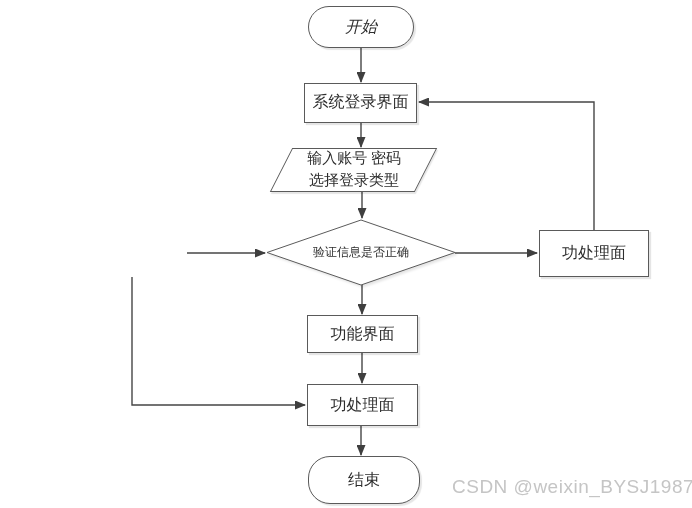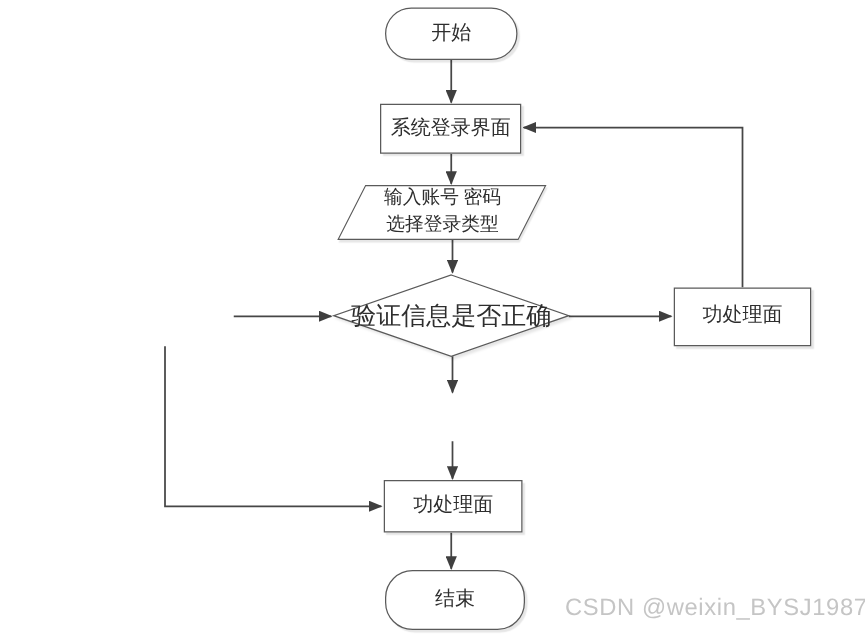--- a/index.html
+++ b/index.html
@@ -50,21 +50,21 @@
     align-items: center;
     justify-content: center;
   }
   .diamond-node svg {
     position: absolute;
     left: 0; top: 0;
     filter: drop-shadow(2px 2px 1px rgba(0,0,0,0.10));
   }
   .diamond-label {
     position: relative;
-    font-size: 20px;
+    font-size: 12px;
     color: #2e2e2e;
     white-space: nowrap;
   }
   .watermark {
     position: absolute;
     left: 452px;
     top: 476px;
     font-family: "Liberation Sans", "DejaVu Sans", sans-serif;
     font-size: 19px;
     color: #c5c5c5;
@@ -98,21 +98,21 @@
 
     <line x1="362" y1="285" x2="362" y2="314" stroke="#464646" stroke-width="1.4" marker-end="url(#arrow)"></line>
 
     <line x1="362" y1="353" x2="362" y2="383" stroke="#464646" stroke-width="1.4" marker-end="url(#arrow)"></line>
 
     <polyline points="132,277 132,405 305,405" fill="none" stroke="#464646" stroke-width="1.4" marker-end="url(#arrow)"></polyline>
 
     <line x1="361" y1="426" x2="361" y2="455" stroke="#464646" stroke-width="1.4" marker-end="url(#arrow)"></line>
   </svg>
 
-  <div class="node stadium" style="left:308px; top:6px; width:106px; height:42px;">
+  <div class="node stadium" style="left:308px; top:6px; width:106px; height:42px;font-style:italic;">
     <span>开始</span>
   </div>
 
   <div class="node" style="left:304px; top:83px; width:113px; height:40px;font-family:Liberation Mono, monospace;">
     <span>系统登录界面</span>
   </div>
 
   <div class="node para" style="left:281px; top:148px; width:145px; height:44px;">
     <div class="inner">
       <div>输入账号 密码</div>
@@ -125,20 +125,23 @@
       <polygon points="96,1 190,33.5 96,66 2,33.5" fill="#ffffff" stroke="#5a5a5a" stroke-width="1"></polygon>
     </svg>
     <span class="diamond-label">验证信息是否正确</span>
   </div>
 
 
   <div class="node" style="left:539px; top:230px; width:110px; height:47px;">
     <span>功处理面</span>
   </div>
 
+  <div class="node" style="left:307px; top:315px; width:111px; height:38px;">
+    <span>功能界面</span>
+  </div>
 
   <div class="node" style="left:307px; top:384px; width:111px; height:42px;">
     <span>功处理面</span>
   </div>
 
   <div class="node stadium" style="left:308px; top:456px; width:112px; height:48px;">
     <span>结束</span>
   </div>
 
   <div class="watermark">CSDN @weixin_BYSJ1987</div>

